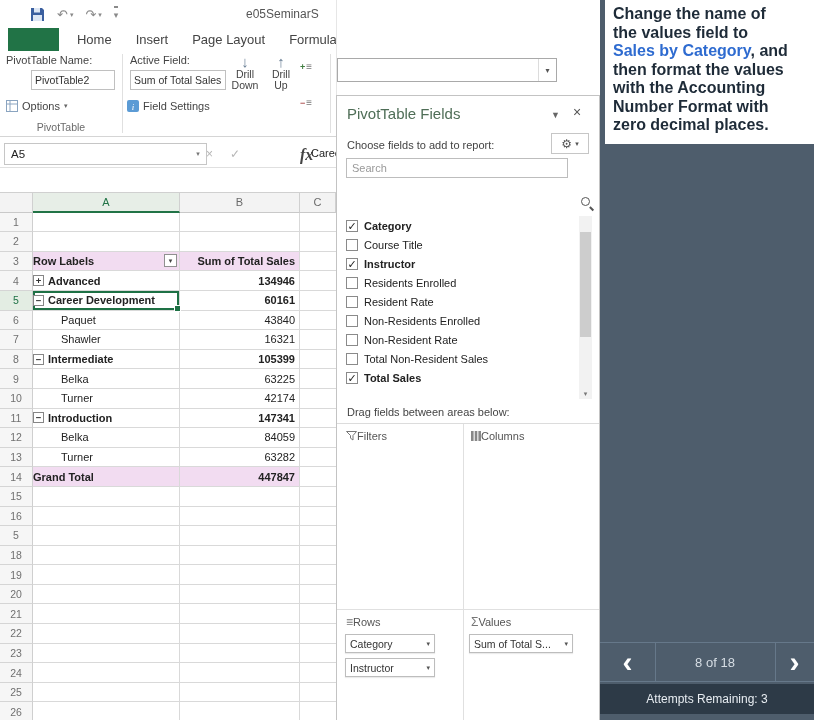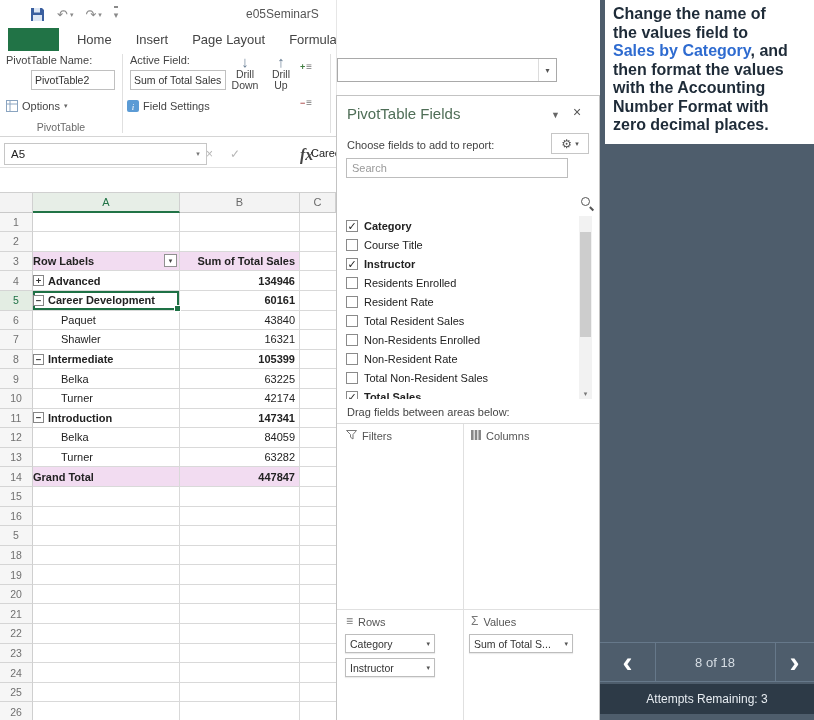--- a/index.html
+++ b/index.html
@@ -99,21 +99,21 @@
   .fitem .cb{width:12px;height:12px;border:1px solid #8a8a8a;background:#fff;margin-right:6px;flex-shrink:0;
              font-size:11px;line-height:11px;text-align:center;color:#222;box-sizing:border-box;font-weight:normal}
   .fitem.on{font-weight:bold}
   .scroll{position:absolute;left:242px;top:120px;width:13px;height:183px;background:#f2f2f2}
   .scroll .thumb{position:absolute;left:1px;top:16px;width:11px;height:105px;background:#cdcdcd}
   .scroll .sdown{position:absolute;left:0;bottom:1px;width:13px;text-align:center;font-size:7px;color:#777}
   .draglabel{position:absolute;left:10px;top:310px}
   .areas{position:absolute;left:0;top:327px;right:0;bottom:0;border-top:1px solid #dcdcdc}
   .vdiv{position:absolute;left:126px;top:0;bottom:0;width:1px;background:#e0e0e0}
   .hdiv{position:absolute;left:0;top:185px;right:0;height:1px;background:#e0e0e0}
-  .ahead{position:absolute;display:flex;gap:5px;color:#555}
+  .ahead{position:absolute;display:flex;align-items:center;color:#555}
   .licon{font-size:12px;color:#777;line-height:10px}
   .fldbtn{position:absolute;height:19px;border:1px solid #bdbdbd;background:#fff;box-shadow:0 1px 1px rgba(0,0,0,.08);
           font-size:10.5px;color:#333;display:flex;align-items:center;padding:0 4px;white-space:nowrap;
           overflow:hidden;box-sizing:border-box}
   .fldbtn .dd{margin-left:auto;font-size:7px;color:#555;padding-left:4px}
   
   .panel{position:absolute;left:600px;top:0;width:214px;height:720px;background:var(--panel-bg)}
   .card{margin-left:5px;background:#fff;padding:5px 24px 9px 8px;font-size:16px;line-height:18.5px;
         font-weight:bold;color:#1e2b38}
   .card .hl{color:var(--highlight-blue)}
@@ -475,24 +475,20 @@
       <div class="fitem">
         <span class="cb"></span>
         <span>Residents Enrolled</span>
       </div>
       <div class="fitem">
         <span class="cb"></span>
         <span>Resident Rate</span>
       </div>
       <div class="fitem">
         <span class="cb"></span>
-        <span>Total Resident Sales</span>
-      </div>
-      <div class="fitem">
-        <span class="cb"></span>
         <span>Non-Residents Enrolled</span>
       </div>
       <div class="fitem">
         <span class="cb"></span>
         <span>Non-Resident Rate</span>
       </div>
       <div class="fitem">
         <span class="cb"></span>
         <span>Total Non-Resident Sales</span>
       </div>

